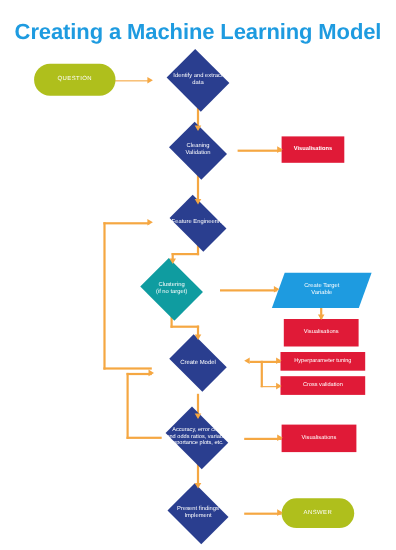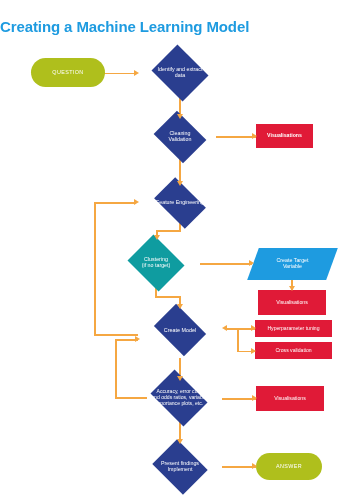--- a/index.html
+++ b/index.html
@@ -17,21 +17,22 @@
     position: relative;
     width: 360px;
     height: 500px;
     background: #ffffff;
   }
   #title {
     position: absolute;
     left: 0;
     top: 18px;
     width: 360px;
-    font-size: 15px;
+    text-align: center;
+    font-size: 20px;
     font-weight: bold;
     color: #1E9BE0;
     letter-spacing: -0.1px;
   }
   
   .node {
     position: absolute;
     display: flex;
     align-items: center;
     justify-content: center;

